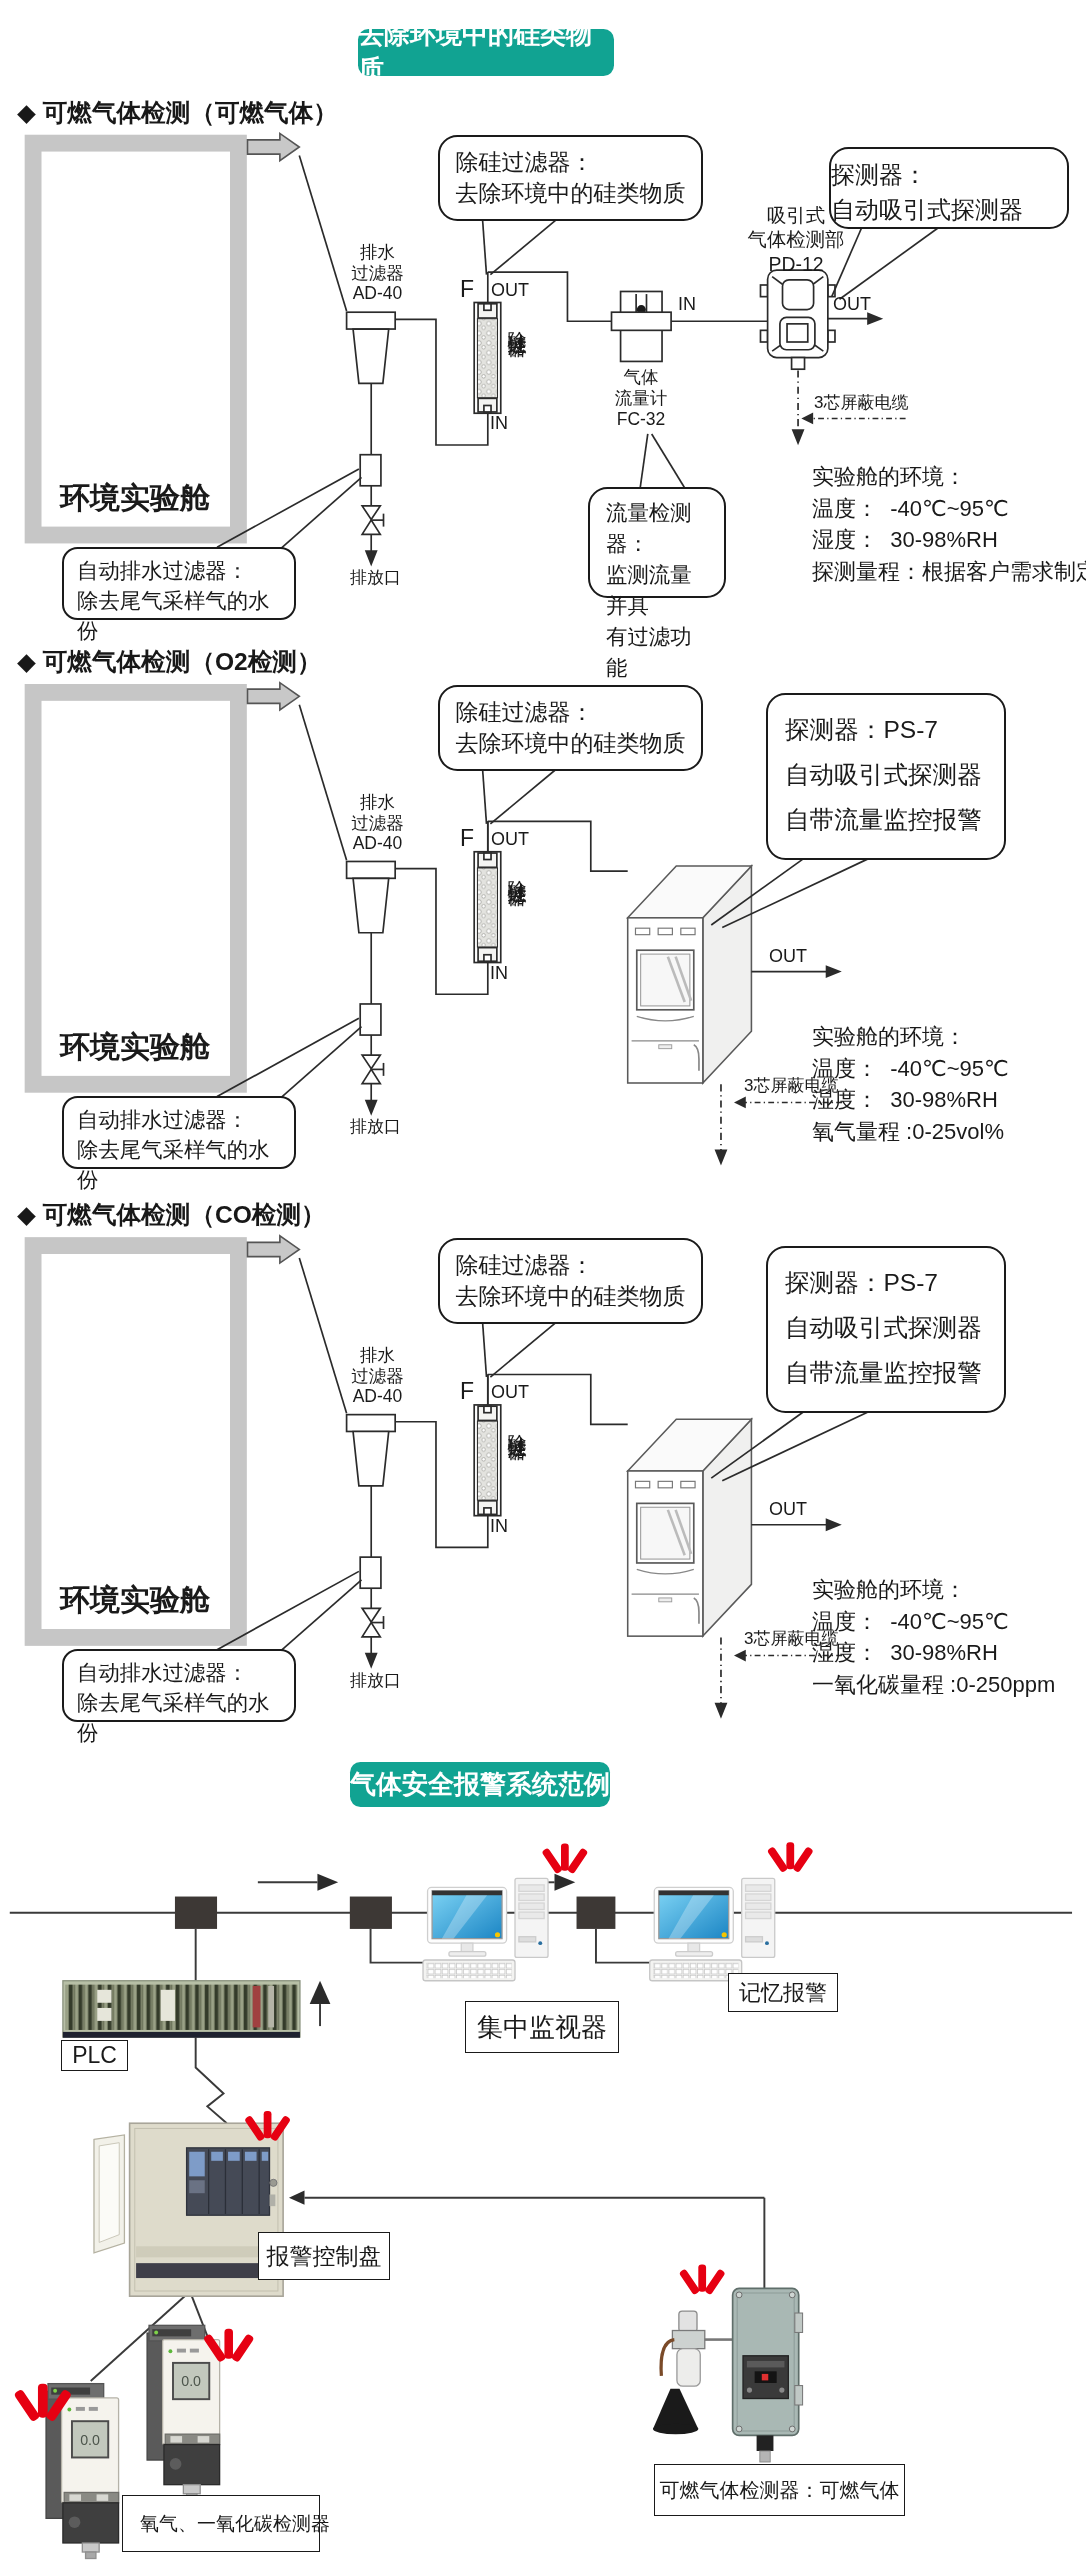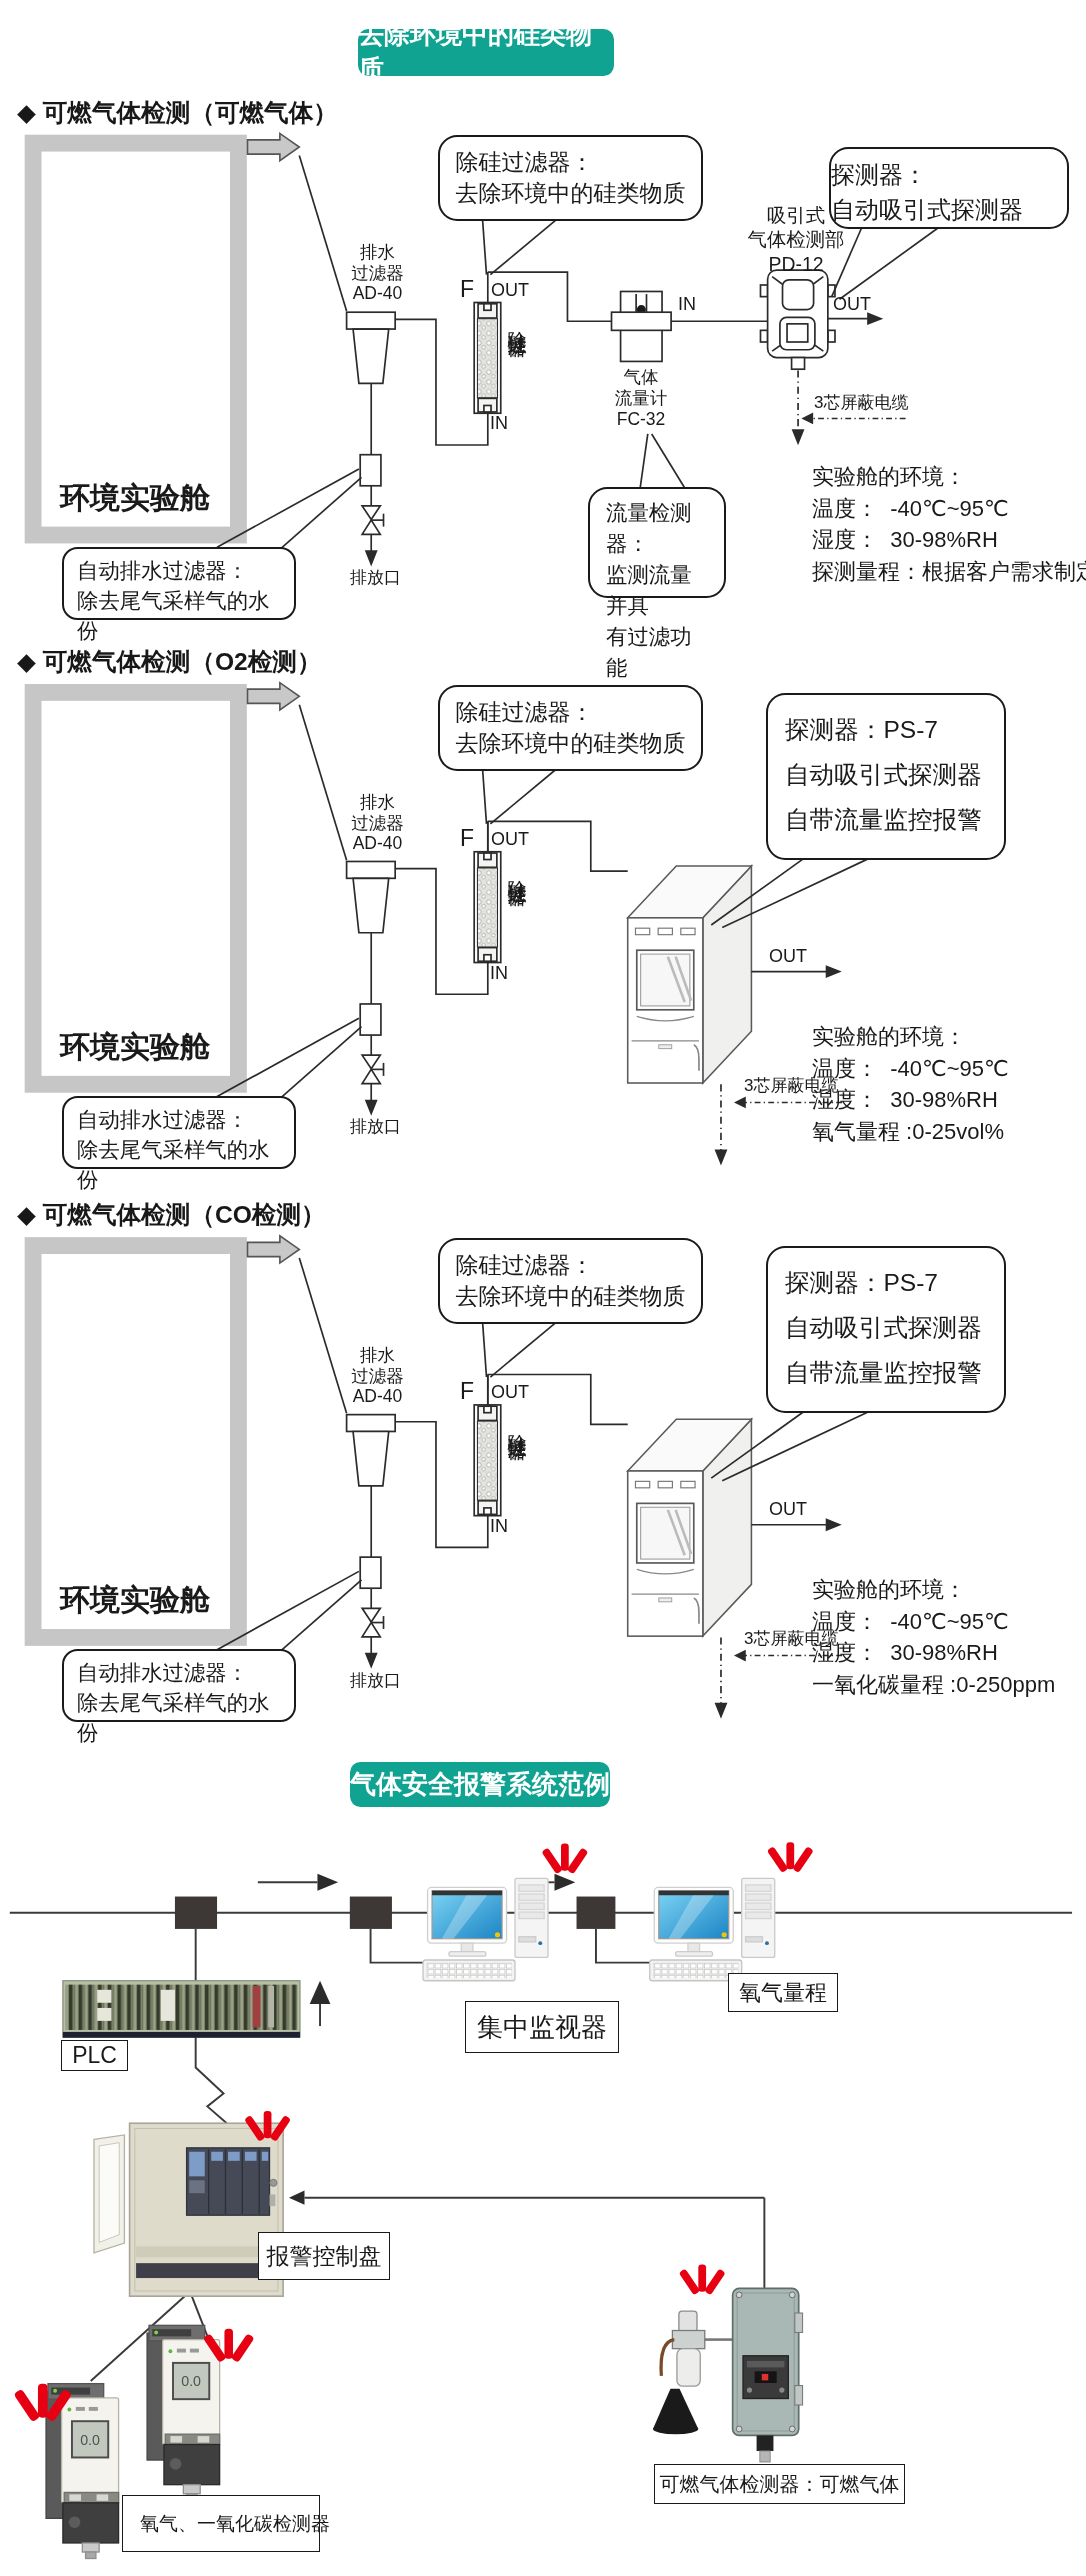--- a/index.html
+++ b/index.html
@@ -412,19 +412,19 @@
 温度：  -40℃~95℃
 湿度：  30-98%RH
 一氧化碳量程 :0-250ppm</div>
 
 <div class="abs badge" style="left:350px;top:1762px;width:260px;height:45px;font-size:26px;">
       <span>气体安全报警系统范例</span>
     </div>
 
 <div class="abs lbox" style="left:61px;top:2040px;width:67px;height:31px;font-size:23px;">PLC</div>
 <div class="abs lbox" style="left:465px;top:2001px;width:154px;height:52px;font-size:26px;">集中监视器</div>
-<div class="abs lbox" style="left:728px;top:1973px;width:110px;height:39px;font-size:22px;">氧气量程</div>
+<div class="abs lbox" style="left:728px;top:1973px;width:110px;height:39px;font-size:22px;">记忆报警</div>
 <div class="abs lbox" style="left:258px;top:2232px;width:132px;height:48px;font-size:23px;">报警控制盘</div>
 <div class="abs lbox" style="left:122px;top:2495px;width:198px;height:57px;font-size:19px;padding-left:28px;">氧气、一氧化碳检测器</div>
-<div class="abs lbox" style="left:654px;top:2464px;width:251px;height:40px;font-size:20px;">可燃气体检测器：可燃气体</div>
+<div class="abs lbox" style="left:654px;top:2464px;width:251px;height:52px;font-size:20px;">可燃气体检测器：可燃气体</div>
 
 </div>
 
 
 </body></html>

